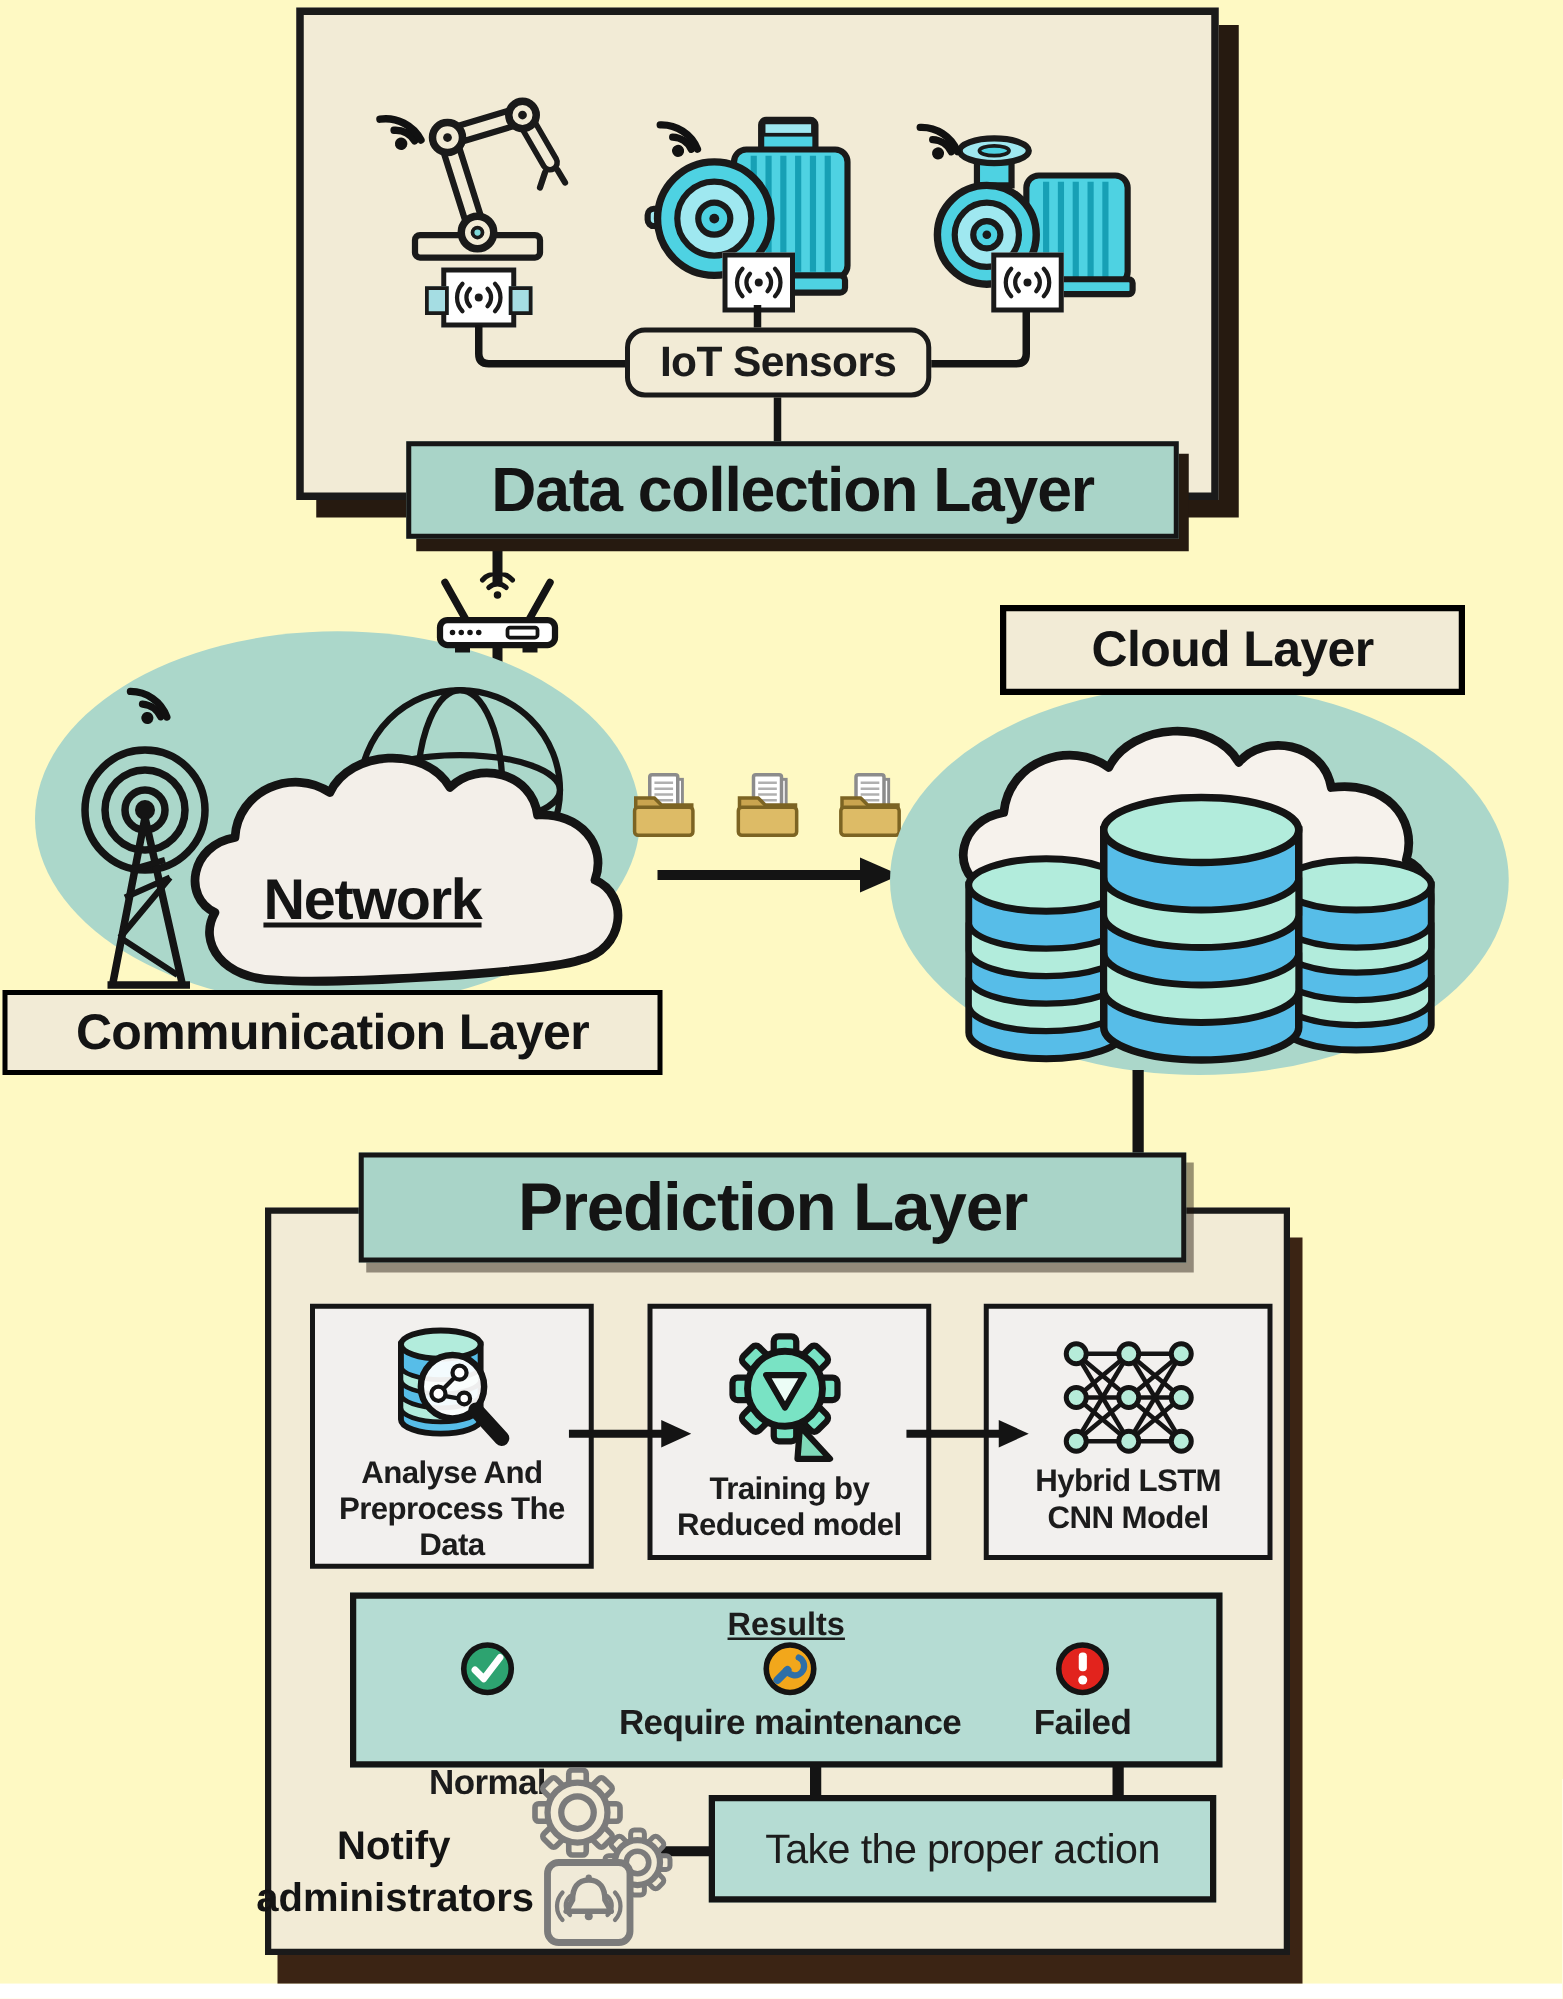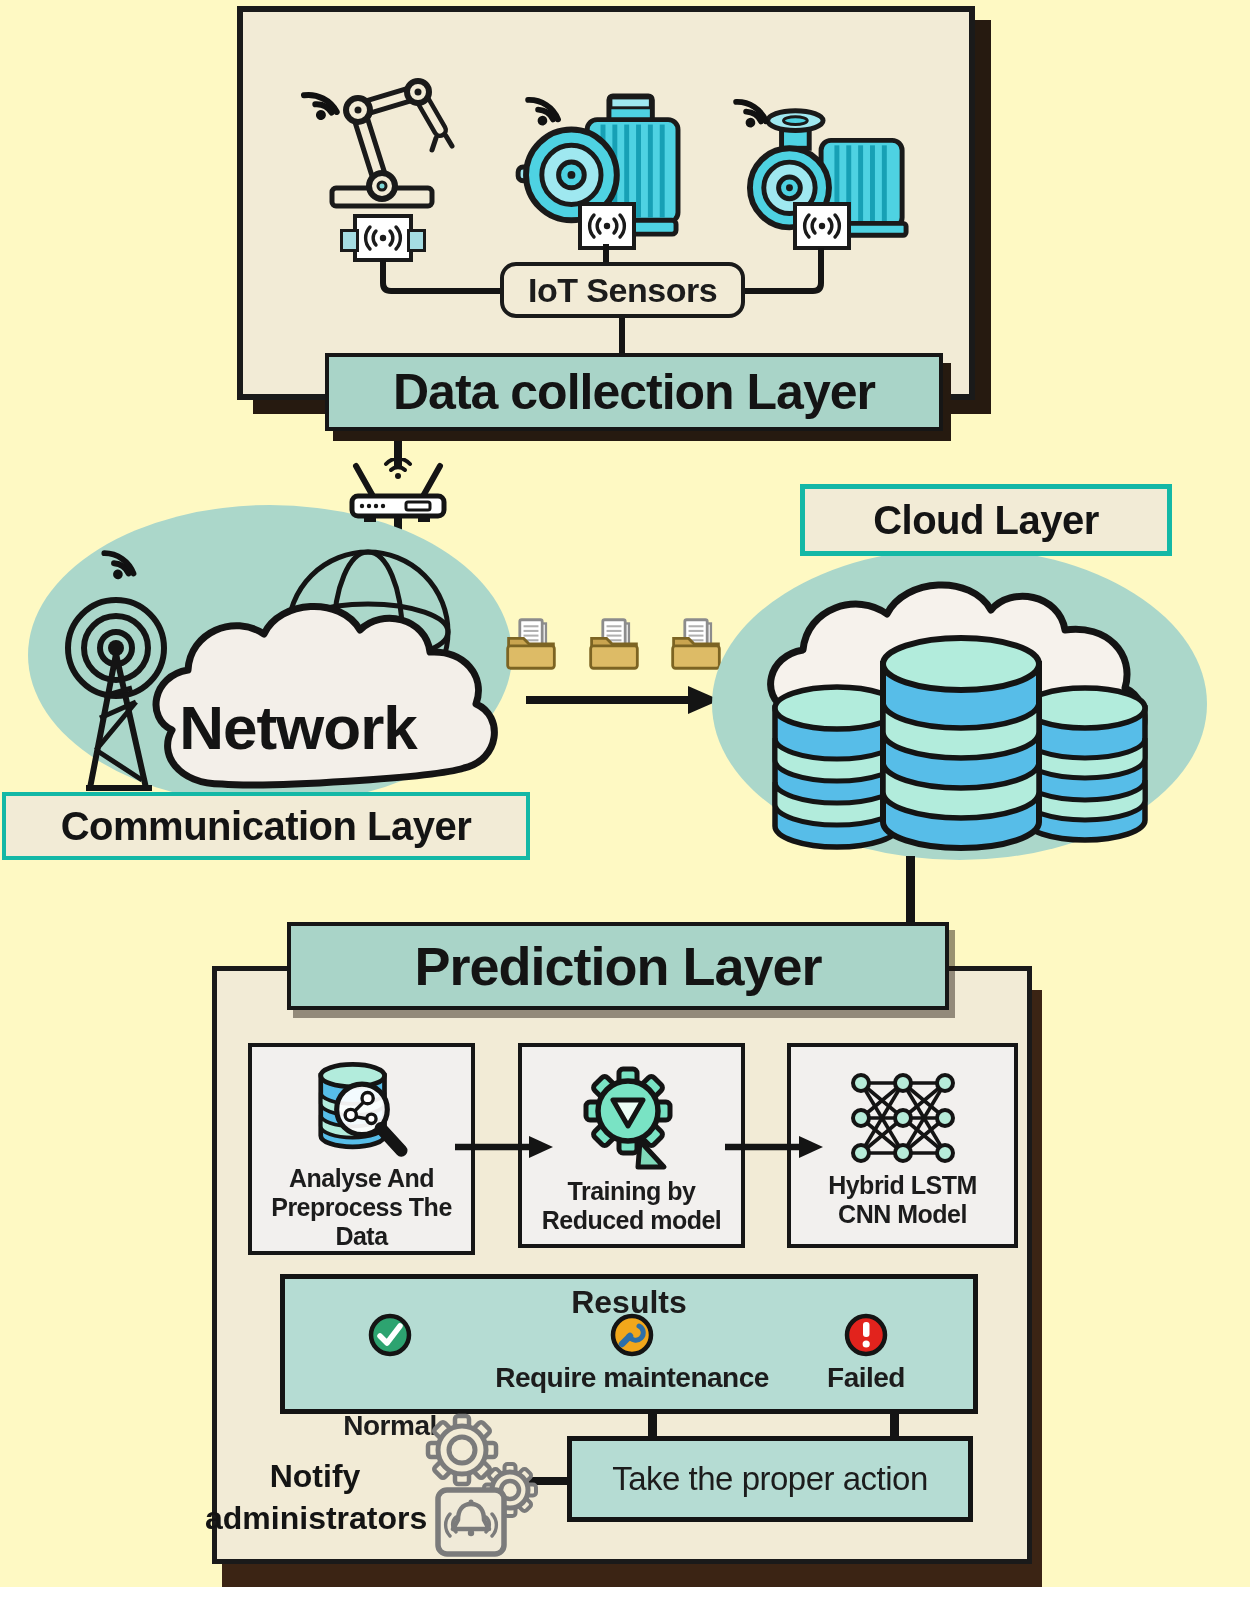--- a/index.html
+++ b/index.html
@@ -2,21 +2,21 @@
 <html><head>
 <meta charset="utf-8">
 <style>
   html,body{margin:0;padding:0;background:#ffffff;}
   #stage{position:relative;width:1250px;height:1587px;background:#fef9c3;overflow:hidden;
          font-family:"Liberation Sans","DejaVu Sans",sans-serif;color:#1c1c1c;}
   .abs{position:absolute;}
   .panel{background:#f2ebd6;border:6px solid #1a1a1a;}
   .banner-teal{background:#a9d4c8;border:4px solid #161616;display:flex;align-items:center;justify-content:center;
                font-weight:700;letter-spacing:-1px;color:#141414;}
-  .banner-cream{background:#f2ebd6;border:4px solid #14b8a6;display:flex;align-items:center;justify-content:center;
+  .banner-cream{background:#f2ebd6;border:4px solid #000000;display:flex;align-items:center;justify-content:center;
                font-weight:700;letter-spacing:-0.5px;color:#141414;}
   .conn{background:#141414;}
   .sensor{background:#ffffff;border:4px solid #1a1a1a;display:flex;align-items:center;justify-content:center;}
   .sensor.tabs::before,.sensor.tabs::after{content:"";position:absolute;top:11px;width:13px;height:17px;
        background:#a5dde3;border:3px solid #1a1a1a;}
   .sensor.tabs::before{left:-17px;} .sensor.tabs::after{right:-17px;}
   .iot-box{background:#f2ebd6;border:4px solid #1a1a1a;border-radius:16px;display:flex;align-items:center;
        justify-content:center;font-weight:700;font-size:34px;letter-spacing:-0.5px;}
   .ellipse{background:#abd7ca;border-radius:50%;}
   .step-box{background:#f2f0ee;border:4px solid #161616;display:flex;flex-direction:column;align-items:center;}
@@ -187,21 +187,21 @@
     <g fill="none" stroke="#141414" stroke-width="5">
       <circle cx="90" cy="90" r="80"></circle>
       <ellipse cx="90" cy="90" rx="34" ry="80"></ellipse>
       <ellipse cx="90" cy="90" rx="80" ry="28"></ellipse>
     </g>
   </svg>
 
   <svg class="abs" style="left:138px;top:556px" width="372" height="252" viewBox="0 0 372 252">
     <path d="M84 228 C40 228 20 198 34 174 C8 162 14 120 50 114 C52 76 96 58 126 78 C142 44 202 40 222 74 C244 52 288 62 292 96 C326 94 348 120 338 148 C366 160 362 204 326 212 C296 222 126 232 84 228 Z" fill="#f3efe9" stroke="#141414" stroke-width="7" stroke-linejoin="round"></path>
   </svg>
-  <div class="abs big-label" style="left:168px;top:692px;width:260px;text-align:center;font-size:62px;letter-spacing:-1px;">Network</div>
+  <div class="abs big-label" style="left:168px;top:692px;width:260px;text-align:center;font-size:46px;letter-spacing:-1px;text-decoration:underline;">Network</div>
 
   <svg class="abs" style="left:96px;top:528px;transform:rotate(-10deg)" width="62" height="62" viewBox="0 0 64 64">
     <g fill="none" stroke="#111" stroke-width="6" stroke-linecap="round">
       <path d="M18 34 a18 18 0 0 1 13 13"></path>
       <path d="M10 22 a32 32 0 0 1 26 26"></path>
     </g>
       <circle cx="20" cy="46" r="5" fill="#111"></circle>
   </svg>
 
   <svg class="abs" style="left:348px;top:458px;z-index:3" width="100" height="66" viewBox="0 0 100 66">
@@ -388,21 +388,21 @@
   <svg class="abs" style="left:455px;top:1132px;z-index:6" width="100" height="30" viewBox="0 0 100 30">
     <line x1="0" y1="15" x2="78" y2="15" stroke="#141414" stroke-width="6.5"></line>
     <path d="M74 4 L98 15 L74 26 Z" fill="#141414"></path>
   </svg>
   <svg class="abs" style="left:725px;top:1132px;z-index:6" width="100" height="30" viewBox="0 0 100 30">
     <line x1="0" y1="15" x2="78" y2="15" stroke="#141414" stroke-width="6.5"></line>
     <path d="M74 4 L98 15 L74 26 Z" fill="#141414"></path>
   </svg>
 
   <div class="abs teal-box" style="left:280px;top:1274px;width:688px;height:130px;">
-    <div style="text-align:center;font-weight:700;font-size:32px;margin-top:5px;">Results</div>
+    <div style="text-align:center;font-weight:700;font-size:26px;margin-top:5px;text-decoration:underline;">Results</div>
   </div>
 
   <div class="abs res-item" style="left:290px;top:1312px;width:200px;gap:48px;">
     <svg width="46" height="46" viewBox="0 0 46 46">
       <circle cx="23" cy="23" r="19" stroke="#141414" stroke-width="4.5" fill="#2da370"></circle>
       <path d="M13 24 L20 31 L33 14" fill="none" stroke="#ffffff" stroke-width="5.5" stroke-linecap="round" stroke-linejoin="round"></path>
     </svg>
     <div class="res-label">Normal</div>
   </div>
 

